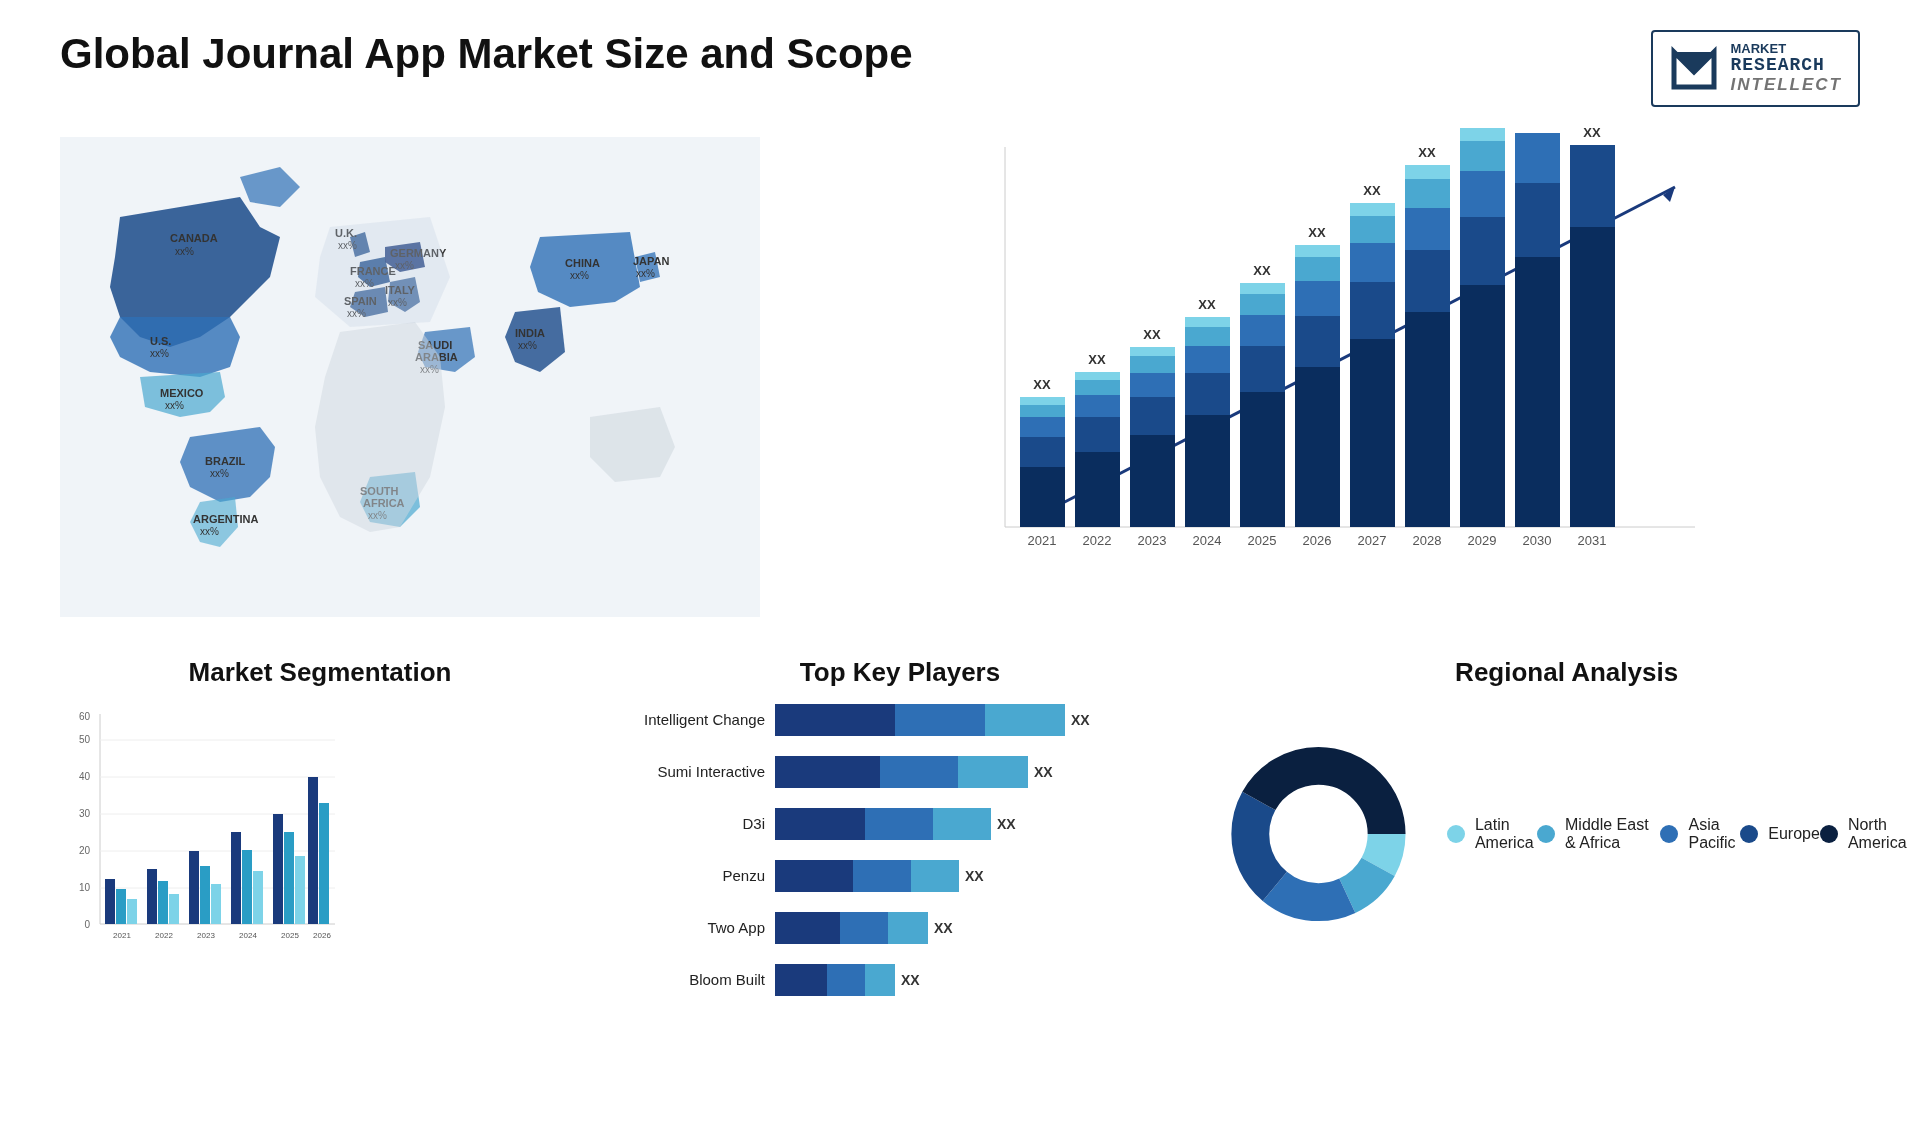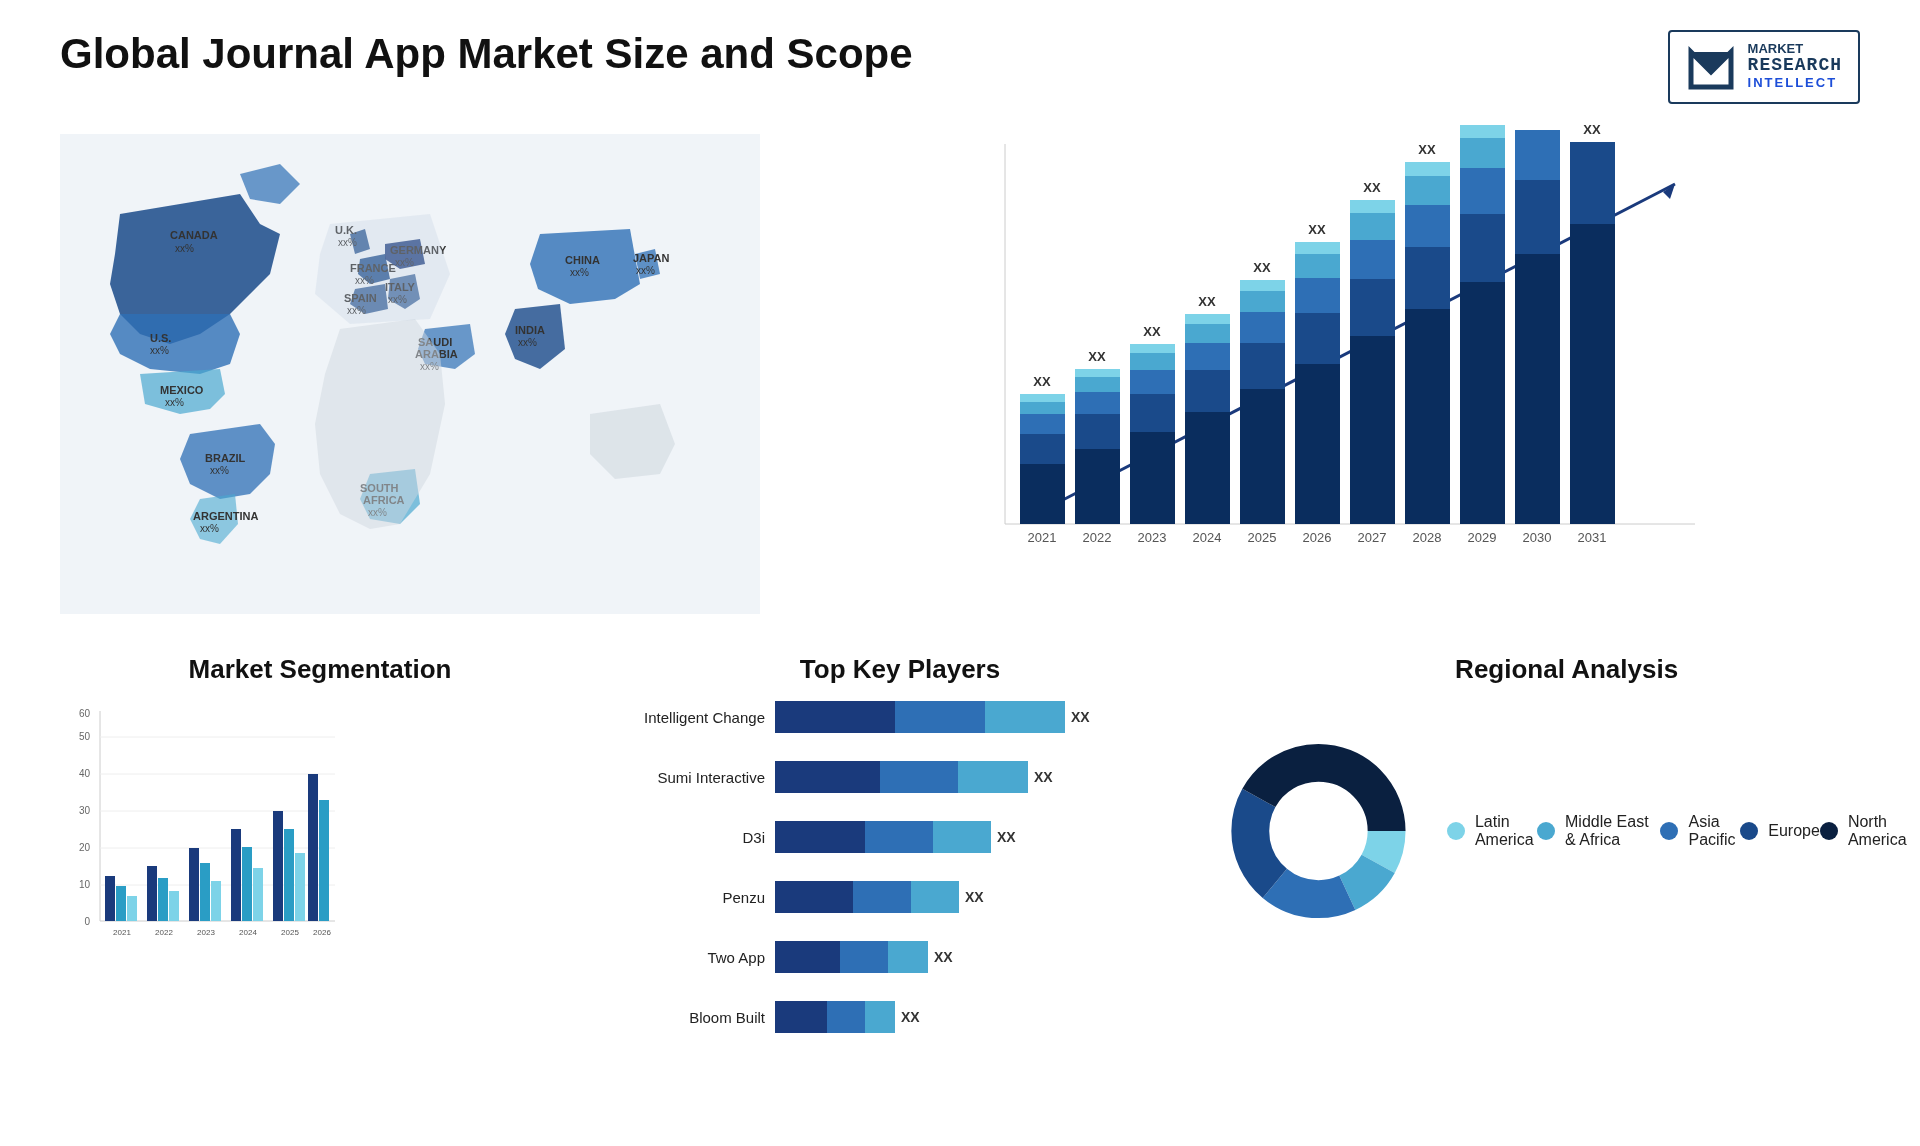--- a/index.html
+++ b/index.html
@@ -40,21 +40,21 @@
       width: 50px;
       height: 50px;
     }
     .logo-text {
       display: flex;
       flex-direction: column;
       line-height: 1.1;
     }
     .logo-text span:first-child { font-size: 13px; font-weight: 700; color: #1a3a5c; }
     .logo-text span:nth-child(2) { font-size: 18px; font-weight: 900; color: #1a3a5c; letter-spacing: 1px; font-family: Liberation Mono, monospace; }
-    .logo-text span:last-child { font-size: 13px; font-weight: 700; color: #1d4ed8; letter-spacing: 2px; }
+    .logo-text span:last-child { font-size: 17px; font-weight: 700; color: #737373; letter-spacing: 2px; font-style: italic; }
 
     
     .top-section {
       display: flex;
       gap: 40px;
       margin-bottom: 30px;
     }
     .map-container {
       flex: 0 0 700px;
       height: 500px;
@@ -125,21 +125,21 @@
       width: 16px;
       height: 16px;
       border-radius: 50%;
       flex-shrink: 0;
     }
 
     
     .players-list {
       display: flex;
       flex-direction: column;
-      gap: 28px;
+      gap: 20px;
     }
     .player-row {
       display: flex;
       align-items: center;
       gap: 10px;
     }
     .player-name {
       font-size: 15px;
       color: #222;
       width: 155px;

